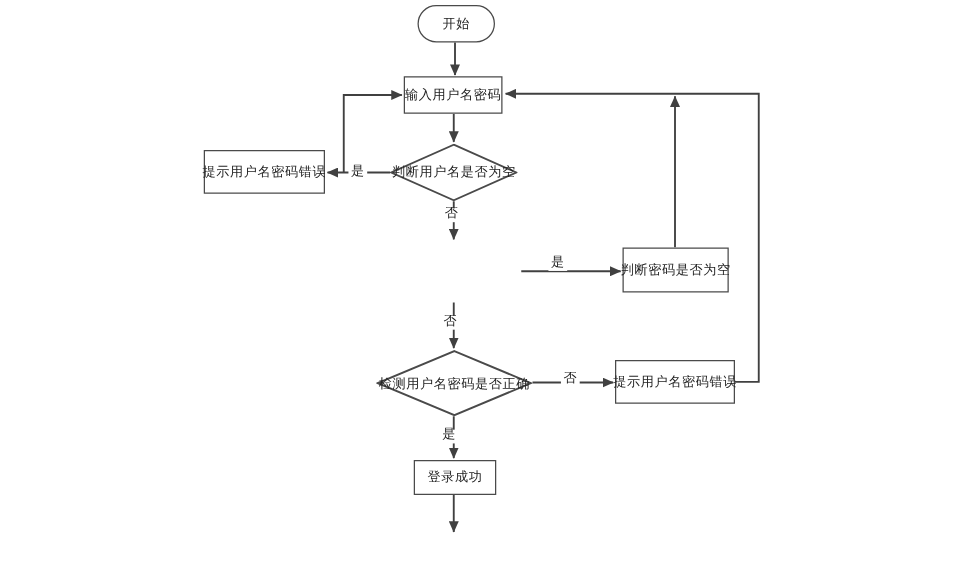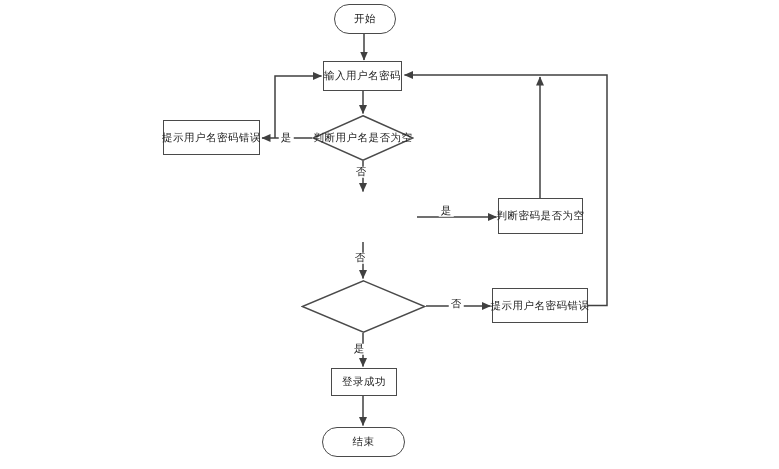--- a/index.html
+++ b/index.html
@@ -130,33 +130,31 @@
 
 
   <div class="node rect" style="left:498px;top:198px;width:85px;height:36px">
     <span class="node-label">判断密码是否为空</span>
   </div>
 
   <div class="node diamond" style="left:301px;top:280px;width:125px;height:53px">
     <svg class="diamond-svg" viewBox="0 0 100 60" preserveAspectRatio="none">
       <polygon points="50,1 99,30 50,59 1,30" vector-effect="non-scaling-stroke"></polygon>
     </svg>
+    <span class="node-label">检测用户名密码是否正确</span>
   </div>
 
   <div class="node rect" style="left:492px;top:288px;width:96px;height:35px">
     <span class="node-label">提示用户名密码错误</span>
   </div>
 
   <div class="node rect" style="left:331px;top:368px;width:66px;height:28px">
     <span class="node-label">登录成功</span>
   </div>
 
-  <div class="node stadium" style="left:322px;top:427px;width:83px;height:30px">
-    <span class="node-label">结束</span>
-  </div>
 
   <span class="edge-label" style="left:286px;top:138px">是</span>
   <span class="edge-label" style="left:361px;top:172px">否</span>
   <span class="edge-label" style="left:446px;top:211px">是</span>
   <span class="edge-label" style="left:360px;top:258px">否</span>
   <span class="edge-label" style="left:456px;top:304px">否</span>
   <span class="edge-label" style="left:359px;top:349px">是</span>
 
 </div>
 

